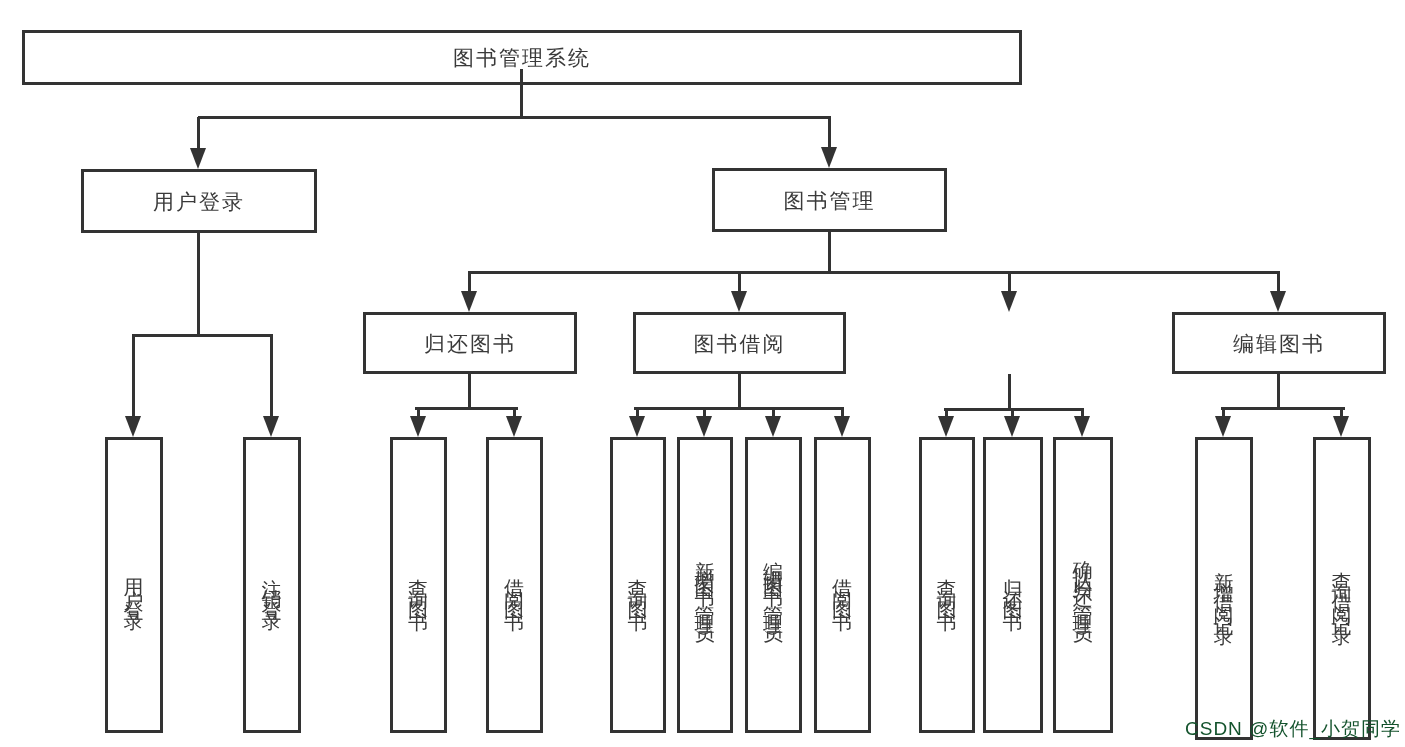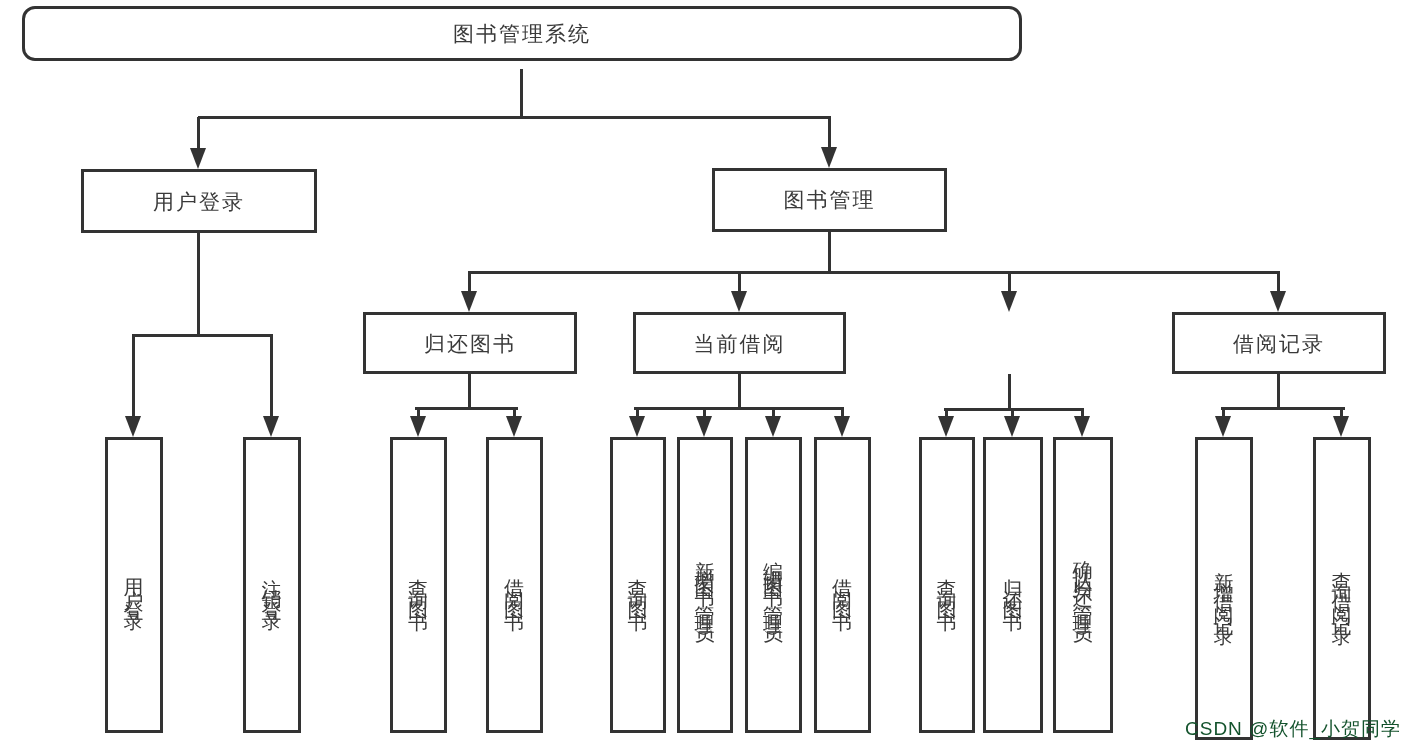--- a/index.html
+++ b/index.html
@@ -33,45 +33,45 @@
   .watermark {
     position:absolute; left:1185px; top:716px;
     font-size:19px; color:#14532d; letter-spacing:1px; white-space:nowrap;
   }
 </style>
 </head>
 <body>
 
 <div class="stage">
 
-  <div class="box" style="left:22px; top:6px; width:1000px; height:55px;border-radius:13px;">图书管理系统</div>
+  <div class="box" style="left:22px; top:30px; width:1000px; height:55px;">图书管理系统</div>
 
   <div class="vl" style="left:520px; top:69px;  height:48px;"></div>
   <div class="hl" style="left:198px; top:116px; width:633px;"></div>
   <div class="arr" style="left:190px; top:117px; height:52px;"></div>
   <div class="arr" style="left:821px; top:117px; height:51px;"></div>
 
   <div class="box" style="left:81px; top:169px; width:236px; height:64px;">用户登录</div>
-  <div class="box" style="left:712px; top:168px; width:235px; height:64px;font-family:Liberation Serif, serif;">图书管理</div>
+  <div class="box" style="left:712px; top:168px; width:235px; height:64px;">图书管理</div>
 
   <div class="vl" style="left:197px; top:233px; height:104px;"></div>
   <div class="hl" style="left:132px; top:334px; width:141px;"></div>
   <div class="arr" style="left:125px; top:335px; height:102px;"></div>
   <div class="arr" style="left:263px; top:335px; height:102px;"></div>
 
   <div class="vl" style="left:828px; top:232px; height:42px;"></div>
   <div class="hl" style="left:468px; top:271px; width:812px;"></div>
   <div class="arr" style="left:461px;  top:272px; height:40px;"></div>
   <div class="arr" style="left:731px;  top:272px; height:40px;"></div>
   <div class="arr" style="left:1001px; top:272px; height:40px;"></div>
   <div class="arr" style="left:1270px; top:272px; height:40px;"></div>
 
   <div class="box" style="left:363px; top:312px; width:214px; height:62px;">归还图书</div>
-  <div class="box" style="left:633px; top:312px; width:213px; height:62px;">当前借阅</div>
-  <div class="box" style="left:1172px; top:312px; width:214px; height:62px;">借阅记录</div>
+  <div class="box" style="left:633px; top:312px; width:213px; height:62px;">图书借阅</div>
+  <div class="box" style="left:1172px; top:312px; width:214px; height:62px;">编辑图书</div>
 
   <div class="vl" style="left:468px; top:374px; height:36px;"></div>
   <div class="hl" style="left:415px; top:407px; width:103px;"></div>
   <div class="arr" style="left:410px; top:408px; height:29px;"></div>
   <div class="arr" style="left:506px; top:408px; height:29px;"></div>
 
   <div class="vl" style="left:738px; top:374px; height:36px;"></div>
   <div class="hl" style="left:634px; top:407px; width:210px;"></div>
   <div class="arr" style="left:629px; top:408px; height:29px;"></div>
   <div class="arr" style="left:696px; top:408px; height:29px;"></div>

